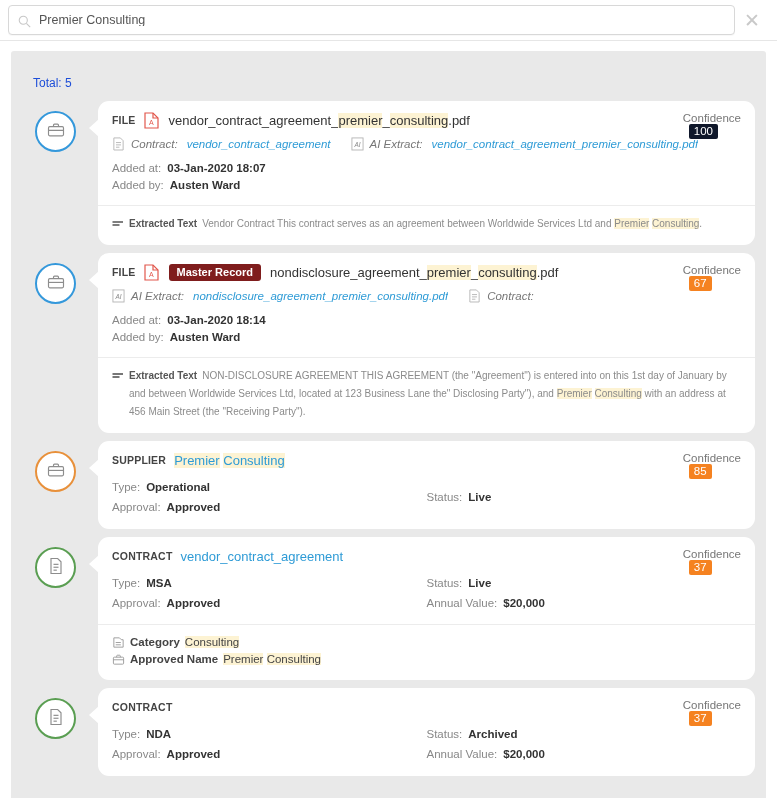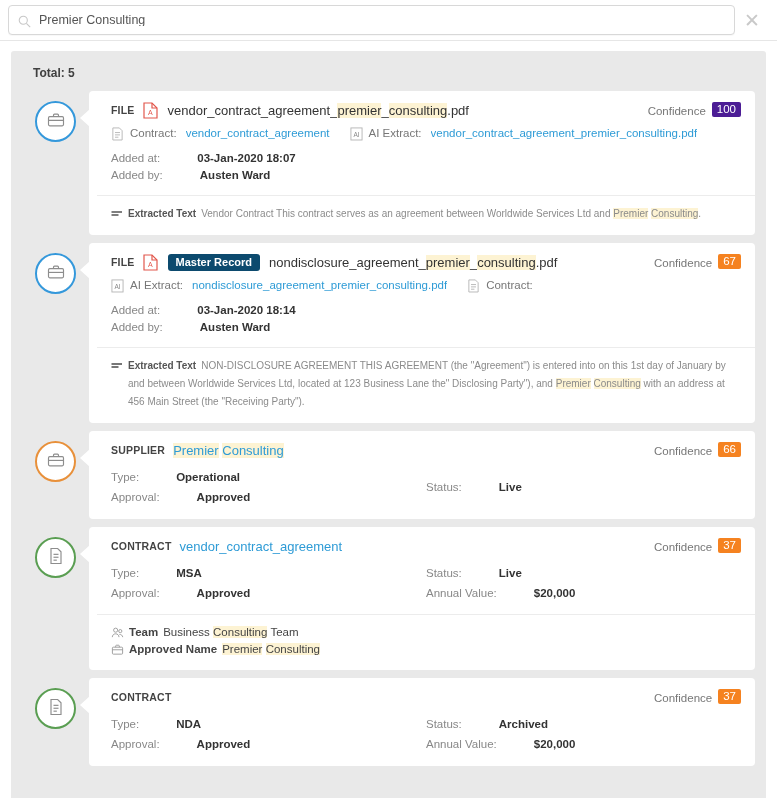--- a/index.html
+++ b/index.html
@@ -51,21 +51,21 @@
 
   
   .results-panel {
     margin: 10px 11px 0 11px;
     background: #e9e9e9;
     border-radius: 3px;
     height: 777px;
     padding: 11px 11px 0 11px;
     overflow: hidden;
   }
-  .total { font-size: 12px; color: #404040; margin: 4px 0 11px 11px; font-weight: bold; }
+  .total { font-size: 12px; color: #1d4ed8; margin: 14px 0 11px 11px; }
 
   .result-row {
     position: relative;
     display: flex;
     align-items: flex-start;
     margin-bottom: 8px;
   }
   .badge-circle {
     width: 41px; height: 41px;
     border-radius: 50%;
@@ -79,23 +79,23 @@
   }
   .badge-circle.file   { border-color: #3498db; }
   .badge-circle.supplier { border-color: #e8903a; }
   .badge-circle.contract { border-color: #5a9e52; }
   .badge-circle svg { width: 20px; height: 20px; stroke: #8d8d8d; fill: none; stroke-width: 1.4; }
 
   .card {
     position: relative;
     flex: 1;
     background: #fff;
-    border-radius: 4px;
-    margin-left: 13px;
-    padding: 10px 14px 12px 22px;
+    border-radius: 11px;
+    margin-left: 22px;
+    padding: 10px 14px 12px 14px;
     min-height: 40px;
   }
   .card:before {
     content: "";
     position: absolute;
     left: -9px; top: 18px;
     width: 0; height: 0;
     border-top: 9px solid transparent;
     border-bottom: 9px solid transparent;
     border-right: 10px solid #fff;
@@ -110,73 +110,74 @@
   .type-label {
     font-size: 10.5px;
     font-weight: bold;
     letter-spacing: .2px;
     color: #444;
     margin-right: 8px;
     white-space: nowrap;
   }
   .pdf-icon { width: 15px; height: 17px; margin-right: 10px; flex: 0 0 15px; }
   .master-badge {
-    background: #0c4a6e;
+    background: #7f1d1d;
     color: #fff;
     font-size: 11px;
     font-weight: bold;
     padding: 2px 8px 3px 8px;
     border-radius: 3px;
     margin-right: 9px;
     white-space: nowrap;
   }
   .title-text { font-size: 13px; color: #333; white-space: nowrap; }
   .title-link { font-size: 13px; color: #2e9bd6; white-space: nowrap; }
 
   .confidence {
     position: absolute;
     right: 0; top: 1px;
     display: flex;
-    align-items: flex-end;
+    align-items: flex-start;
     font-size: 11.5px;
     color: #777;
     white-space: nowrap;
+    flex-direction: column;
   }
   .confidence .cval {
     color: #fff;
     font-size: 11.5px;
     padding: 1px 5px 2px 5px;
     border-radius: 2px;
     margin-left: 6px;
     min-width: 19px;
     text-align: center;
   }
-  .cval.green  { background: #4c1d95; }
+  .cval.green  { background: #0f172a; }
   .cval.orange { background: #f58220; }
 
   .links-row {
     display: flex;
     align-items: center;
     margin-top: 8px;
     font-size: 11.5px;
     overflow: hidden;
   }
-  .link-group { display: flex; margin-right: 20px; min-width: 0; }
+  .link-group { display: flex; align-items: center; margin-right: 20px; min-width: 0; font-style: italic; }
   .link-group:last-child { margin-right: 0; }
   .mini-icon { width: 13px; height: 14px; flex: 0 0 13px; margin-right: 6px; }
   .link-label { color: #777; margin-right: 9px; white-space: nowrap; }
   .link-value {
     color: #2e9bd6;
     white-space: nowrap;
     overflow: hidden;
     text-overflow: ellipsis;
   }
 
   .meta-row { margin-top: 9px; font-size: 11.5px; line-height: 17px; }
-  .meta-line { display: flex; gap: 31px; }
+  .meta-line { display: flex; }
   .meta-key { color: #888; margin-right: 6px; }
   .meta-val { color: #333; font-weight: bold; }
 
   
   .cols { display: flex; margin-top: 8px; font-size: 11.5px; line-height: 20px; align-items: center; }
   .col { width: 50%; }
   .col .meta-line { display: flex; }
 
   .divider { height: 1px; background: #ececec; margin: 11px -14px 0 -14px; }
 
@@ -350,21 +351,21 @@
               <path d="M9 8V6.2c0-.7.5-1.2 1.2-1.2h3.6c.7 0 1.2.5 1.2 1.2V8"></path>
               <line x1="3" y1="12.5" x2="21" y2="12.5"></line>
             </svg></span>
         </div>
         <div class="card">
           <div class="card-head">
             <span class="type-label">SUPPLIER</span>
             <span class="title-link"><span class="hl-link">Premier</span><span> </span><span class="hl-link">Consulting</span></span>
             <span class="confidence">
               <span>Confidence</span>
-              <span class="cval orange">66</span>
+              <span class="cval orange">85</span>
             </span>
           </div>
           <div class="cols">
             <div class="col">
               <div class="meta-line">
                 <span class="meta-key">Type:</span>
                 <span class="meta-val">Operational</span>
               </div>
               <div class="meta-line">
                 <span class="meta-key">Approval:</span>
@@ -417,27 +418,26 @@
               <div class="meta-line">
                 <span class="meta-key">Annual Value:</span>
                 <span class="meta-val">$20,000</span>
               </div>
             </div>
           </div>
           <div class="divider"></div>
           <div class="tag-rows">
             <div class="tag-line">
               <span class="tag-icon"><svg viewBox="0 0 14 14">
-                  <circle cx="5" cy="4.5" r="2.2" fill="none" stroke="#9a9a9a" stroke-width="1"></circle>
-                  <path d="M1.4 12c0-2.1 1.6-3.6 3.6-3.6S8.6 9.9 8.6 12" fill="none" stroke="#9a9a9a" stroke-width="1"></path>
-                  <circle cx="10" cy="5.5" r="1.7" fill="none" stroke="#9a9a9a" stroke-width="1"></circle>
-                  <path d="M9 9c2 0 3.6 1.3 3.6 3" fill="none" stroke="#9a9a9a" stroke-width="1"></path>
-                </svg></span>
-              <span class="tag-key">Team</span>
-              <span class="tag-val"><span>Business </span><span class="hl">Consulting</span><span> Team</span></span>
+                  <path d="M2 2h6l2 2h2v8H2z" fill="none" stroke="#9a9a9a" stroke-width="1"></path>
+                  <line x1="4" y1="7" x2="9.5" y2="7" stroke="#9a9a9a" stroke-width="1"></line>
+                  <line x1="4" y1="9.5" x2="9.5" y2="9.5" stroke="#9a9a9a" stroke-width="1"></line>
+                </svg></span>
+              <span class="tag-key">Category</span>
+              <span class="tag-val"><span class="hl">Consulting</span></span>
             </div>
             <div class="tag-line">
               <span class="tag-icon"><svg viewBox="0 0 14 14">
                   <rect x="1.5" y="4.5" width="11" height="7.5" rx="1" fill="none" stroke="#9a9a9a" stroke-width="1"></rect>
                   <path d="M5 4.5V3.3c0-.5.4-.9.9-.9h2.2c.5 0 .9.4.9.9v1.2" fill="none" stroke="#9a9a9a" stroke-width="1"></path>
                   <line x1="1.5" y1="7.3" x2="12.5" y2="7.3" stroke="#9a9a9a" stroke-width="1"></line>
                 </svg></span>
               <span class="tag-key">Approved Name</span>
               <span class="tag-val"><span class="hl">Premier</span><span> </span><span class="hl">Consulting</span></span>
             </div>

